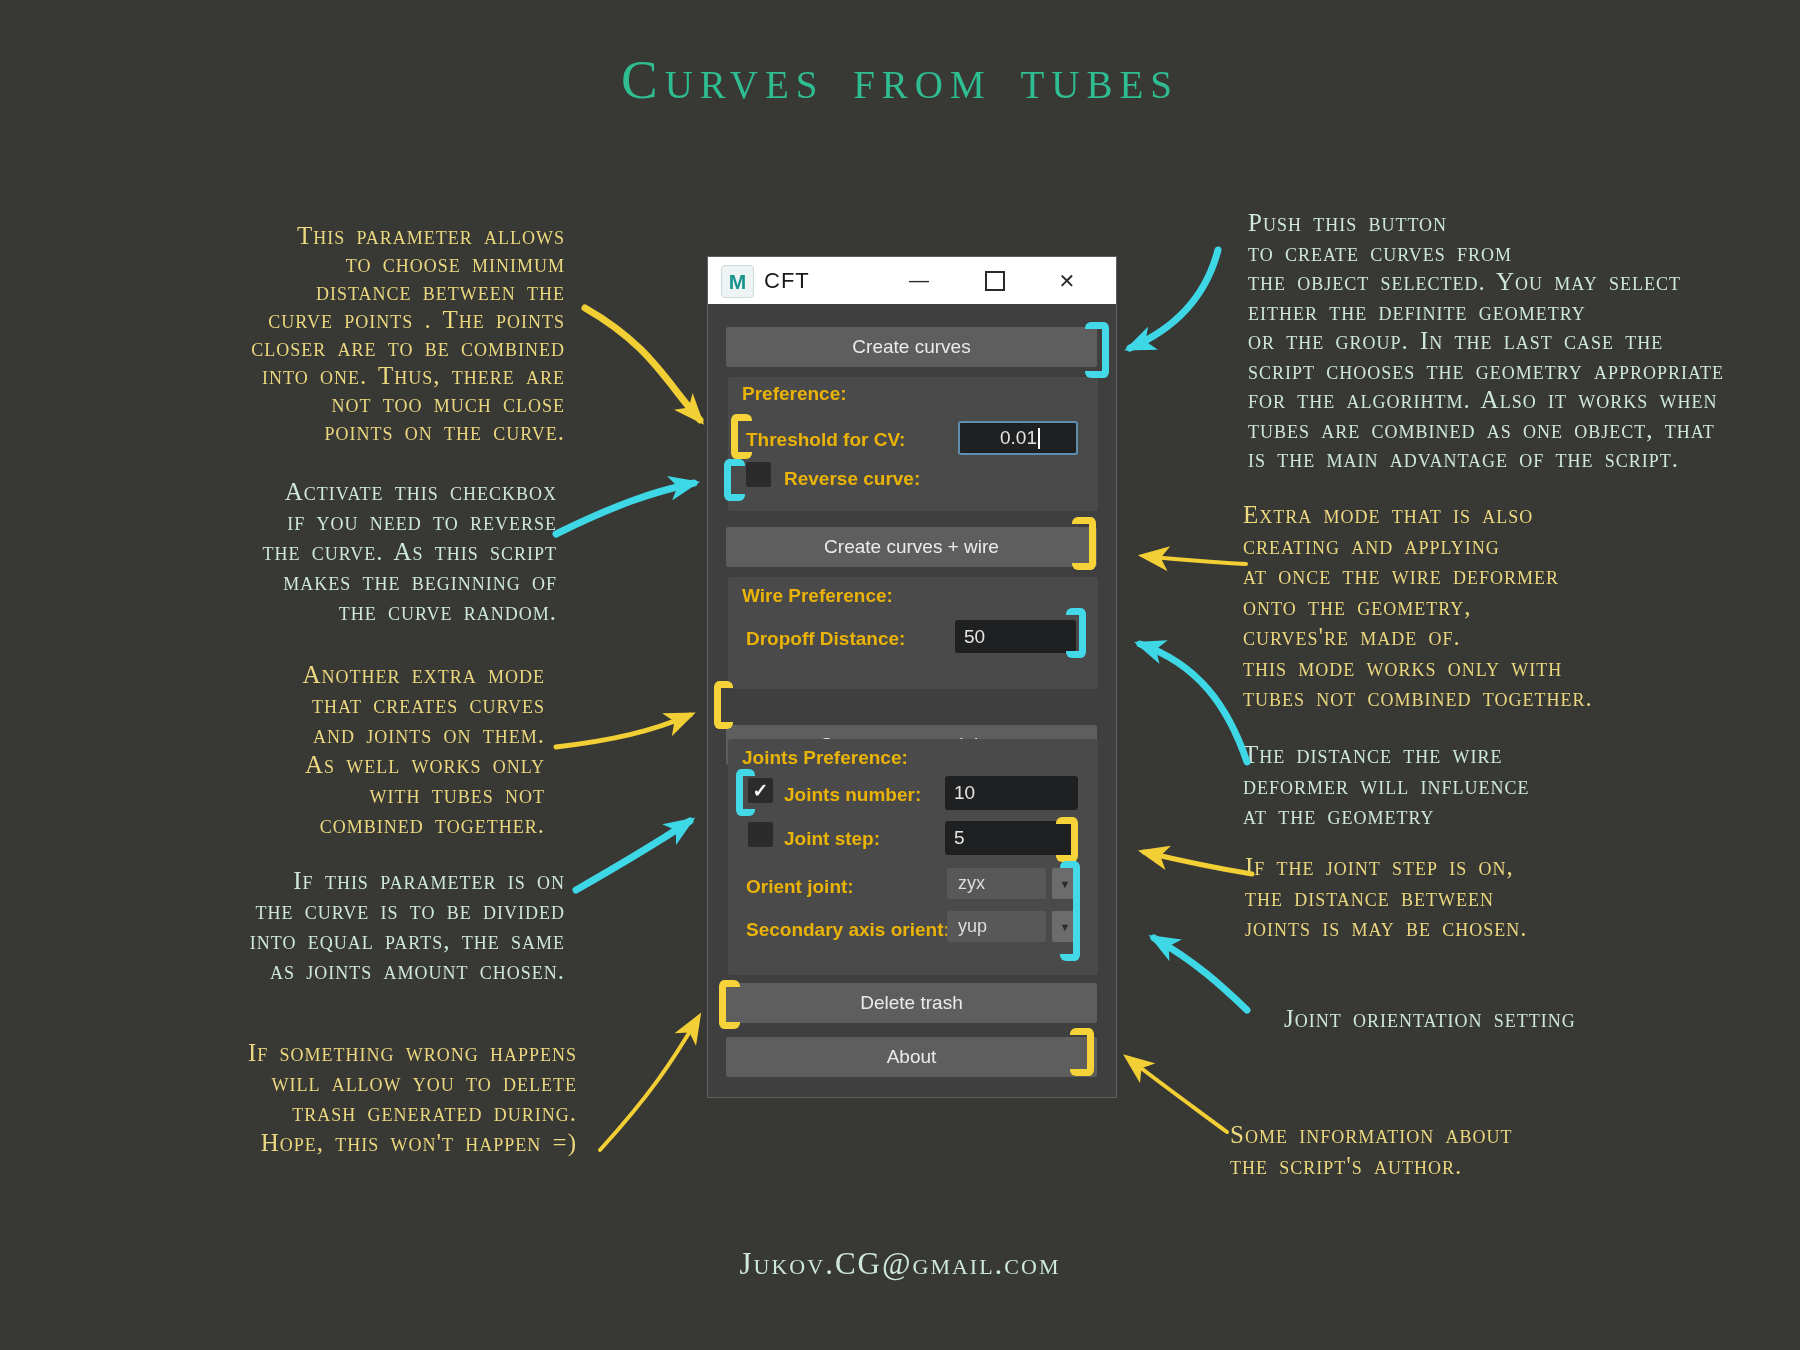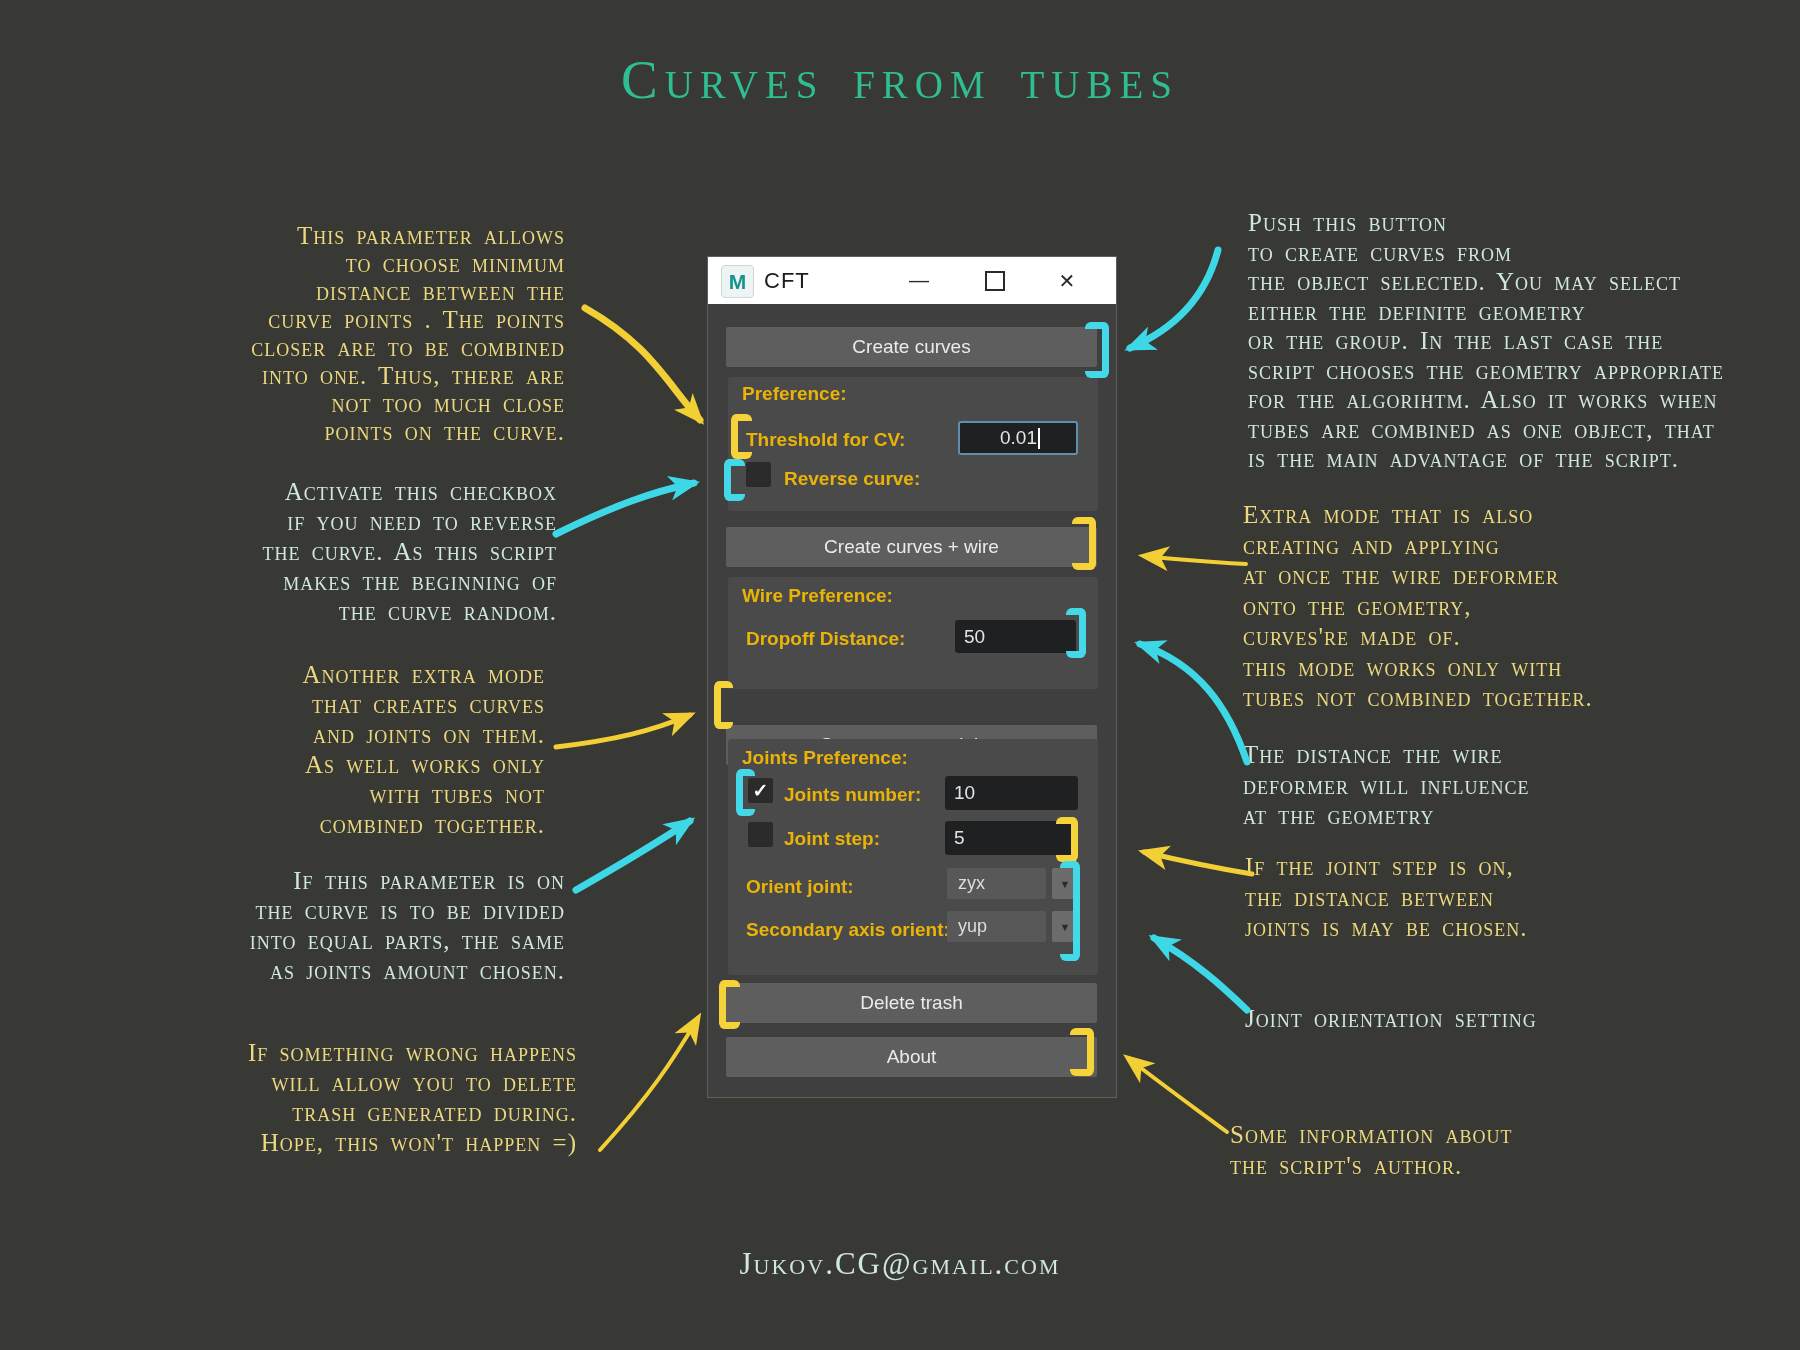--- a/index.html
+++ b/index.html
@@ -21,21 +21,21 @@
   .ann.mint{color:#cfe8dc;}
   #ann-l1{right:1235px;top:222px;}
   #ann-l2{right:1243px;top:477px;line-height:30px;}
   #ann-l3{right:1255px;top:660px;line-height:30px;}
   #ann-l4{right:1235px;top:866px;line-height:30px;}
   #ann-l5{right:1223px;top:1038px;line-height:30px;}
   #ann-r1{left:1240px;top:208px;line-height:29.5px;margin-left:8px;}
   #ann-r2{left:1243px;top:500px;line-height:30.5px;}
   #ann-r3{left:1243px;top:740px;line-height:30.5px;}
   #ann-r4{left:1245px;top:852px;line-height:30.5px;}
-  #ann-r5{left:1245px;top:1005px;}
+  #ann-r5{left:1284px;top:1005px;}
   #ann-r6{left:1230px;top:1120px;line-height:30.5px;}
 
   
   #win{position:absolute;left:708px;top:257px;width:408px;height:840px;background:#3f3f3f;
        outline:1px solid #5e5e5e;font-family:"Liberation Sans",sans-serif;}
   #titlebar{position:absolute;left:0;top:0;width:408px;height:47px;background:#ffffff;}
   #maya-icon{position:absolute;left:13px;top:8px;width:31px;height:31px;background:#eef4f4;
      border:1px solid #cfd8d8;border-radius:4px;display:flex;align-items:center;justify-content:center;
      color:#17948c;font-weight:bold;font-size:21px;}
   #win-title{position:absolute;left:56px;top:11px;font-size:22px;color:#1b1b1b;letter-spacing:1px;}

